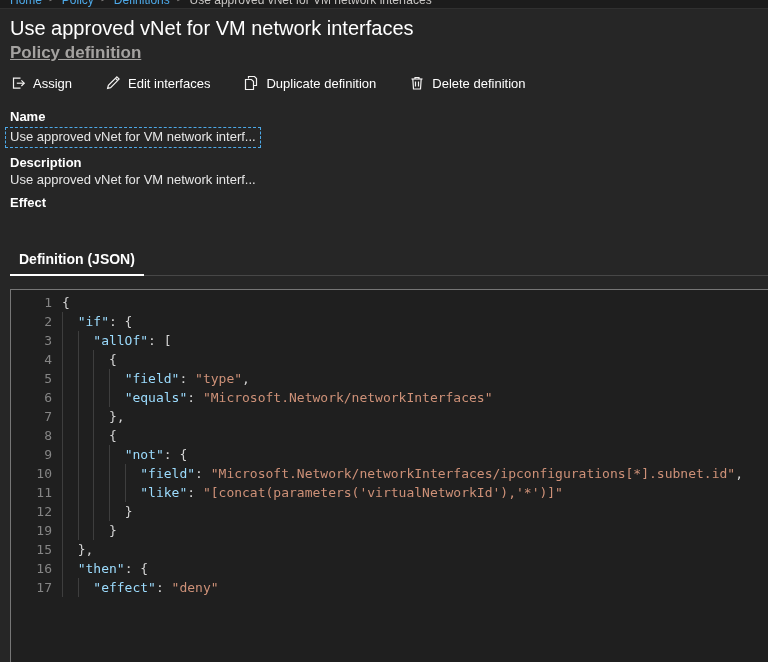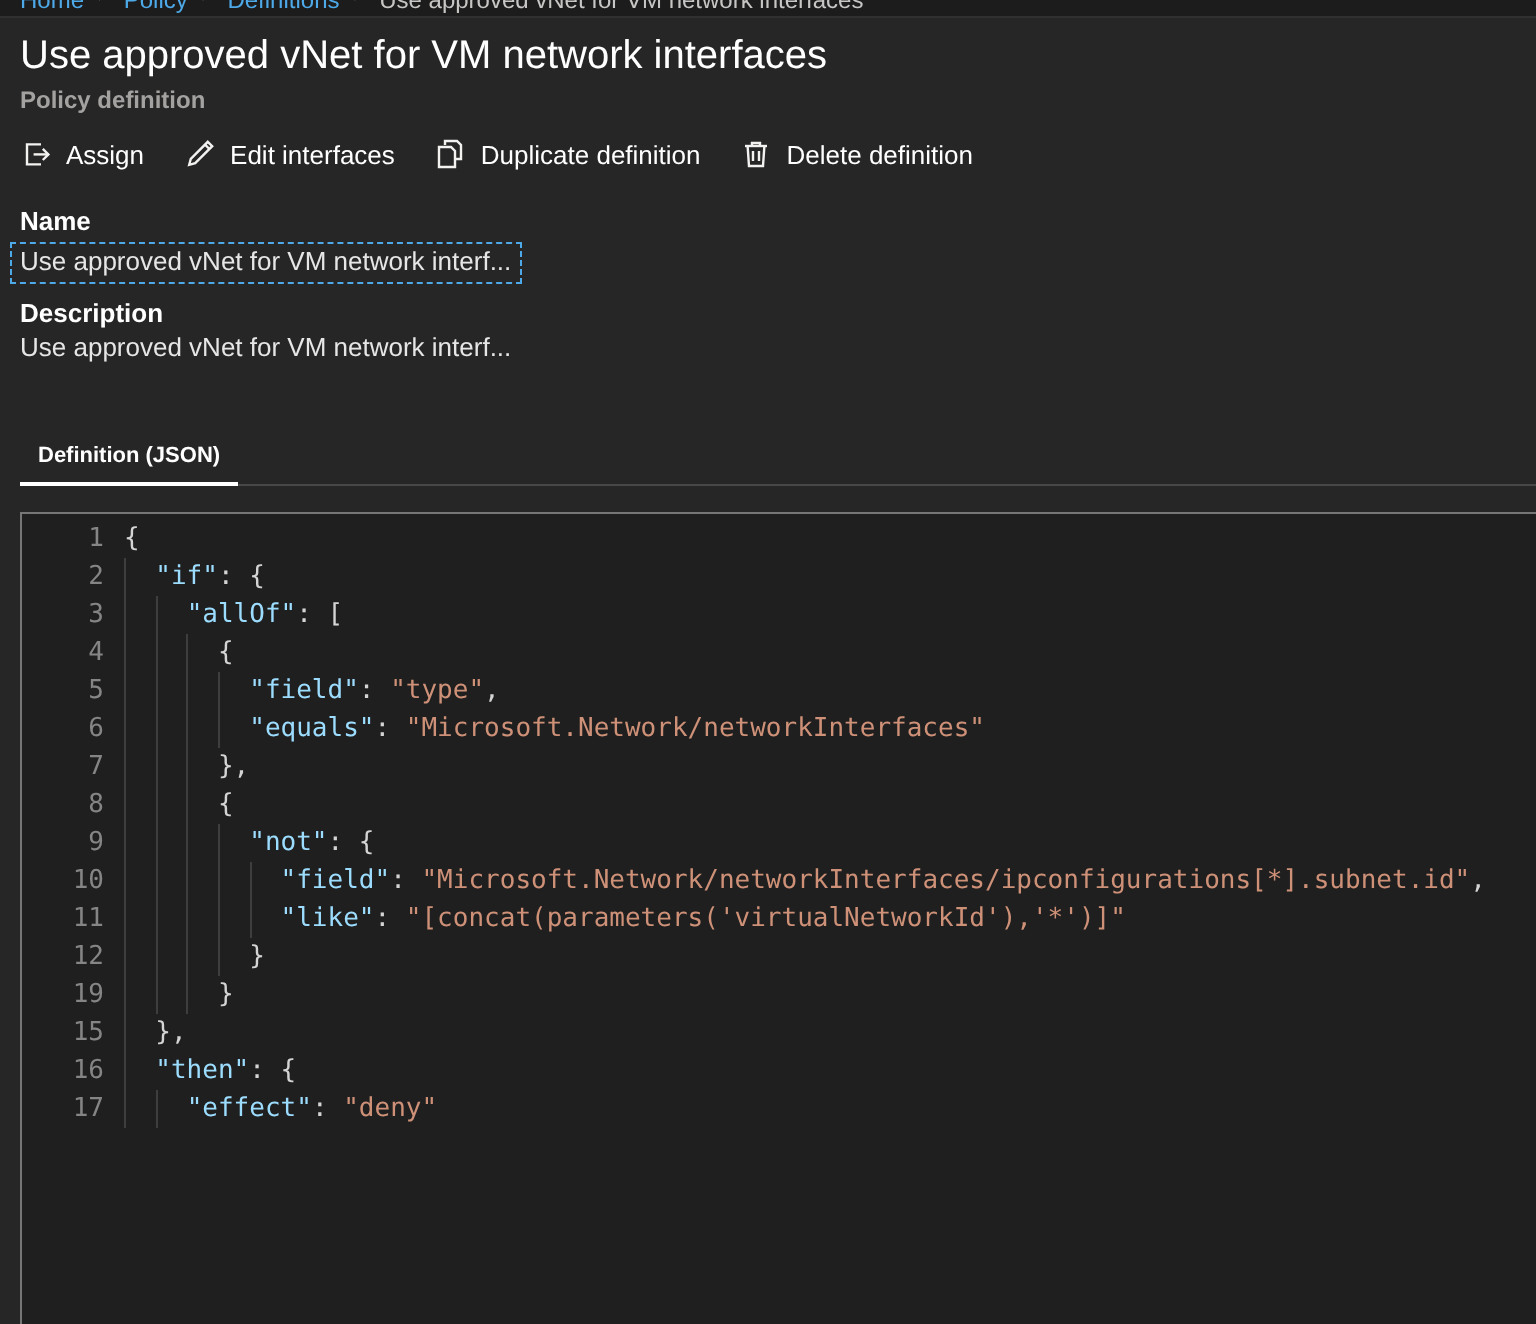--- a/index.html
+++ b/index.html
@@ -12,35 +12,35 @@
   }
   
   .crumb-bar { height: 9px; overflow: hidden; background: #1c1c1c; border-bottom: 1px solid #303030; flex: none; }
   .crumb-inner { display: flex; gap: 7px; padding-left: 10px; font-size: 12px; margin-top: -7px; white-space: nowrap; }
   .crumb-link { color: #4da9e8; cursor: pointer; }
   .crumb-sep { color: #8a8886; font-size: 10px; }
   .crumb-current { color: #c8c6c4; }
 
   .page-header { padding: 6px 10px 0; flex: none; }
   .page-title { font-size: 20px; font-weight: 400; margin: 0; line-height: 26px; color: #ffffff; }
-  .page-subtitle { font-size: 12px; font-weight: 700; color: #a4a2a0; margin-top: 2px; }
-
-  .toolbar { display: flex; gap: 20px; padding: 12px 10px 10px; flex: none; align-items: center; }
+  .page-subtitle { font-size: 17px; font-weight: 700; color: #a4a2a0; margin-top: 2px; text-decoration: underline; }
+
+  .toolbar { display: flex; gap: 33px; padding: 12px 10px 10px; flex: none; align-items: center; }
   .toolbar-item { display: flex; align-items: center; gap: 7px; font-size: 13px; color: #ffffff; cursor: pointer; }
   .toolbar-item svg { width: 16px; height: 16px; display: block; }
   .toolbar-item svg path, .toolbar-item svg rect { stroke: #f3f2f1; fill: none; stroke-width: 1.2; }
 
   .fields { padding: 8px 10px 0; flex: none; }
   .field { margin-bottom: 7px; }
   .field-label { font-size: 13px; font-weight: 600; color: #ffffff; line-height: 16px; }
   .field-value { font-size: 13px; font-weight: 400; color: #e6e6e6; line-height: 16px; margin-top: 1px; }
   .focus-box { display: inline-block; border: 1px dashed #4da9e8; padding: 1px 4px 2px; margin-left: -5px; margin-top: 1px; }
 
   .tabs { display: flex; gap: 4px; margin: 28px 0 0 10px; border-bottom: 1px solid #474747; flex: none; }
-  .tab { padding: 5px 9px 7px; font-size: 11px; cursor: pointer; }
+  .tab { padding: 5px 9px 7px; font-size: 14px; cursor: pointer; }
   .tab.active { color: #ffffff; font-weight: 600; border-bottom: 2px solid #ffffff; margin-bottom: -1px; }
   .tab.inactive { color: #4da9e8; font-weight: 400; }
 
   .editor {
     flex: 1; margin: 13px 0 0 10px;
     border: 1px solid #767676; border-right: none; border-bottom: none;
     background: #1f1f1f; overflow: hidden; padding-top: 3px;
     font-family: "DejaVu Sans Mono", "Liberation Mono", monospace;
     font-size: 13px; cursor: text;
   }
@@ -119,20 +119,21 @@
     <div class="field-label">Name</div>
     <div class="field-value">
       <span class="focus-box">Use approved vNet for VM network interf...</span>
     </div>
   </div>
   <div class="field">
     <div class="field-label">Description</div>
     <div class="field-value">Use approved vNet for VM network interf...</div>
   </div>
   <div class="field">
+    <div class="field-label">Effect</div>
   </div>
 </div>
 
 <div class="tabs">
   <div class="tab active">Definition (JSON)</div>
 </div>
 
 <div class="editor">
   <div>
       <div class="code-row">

